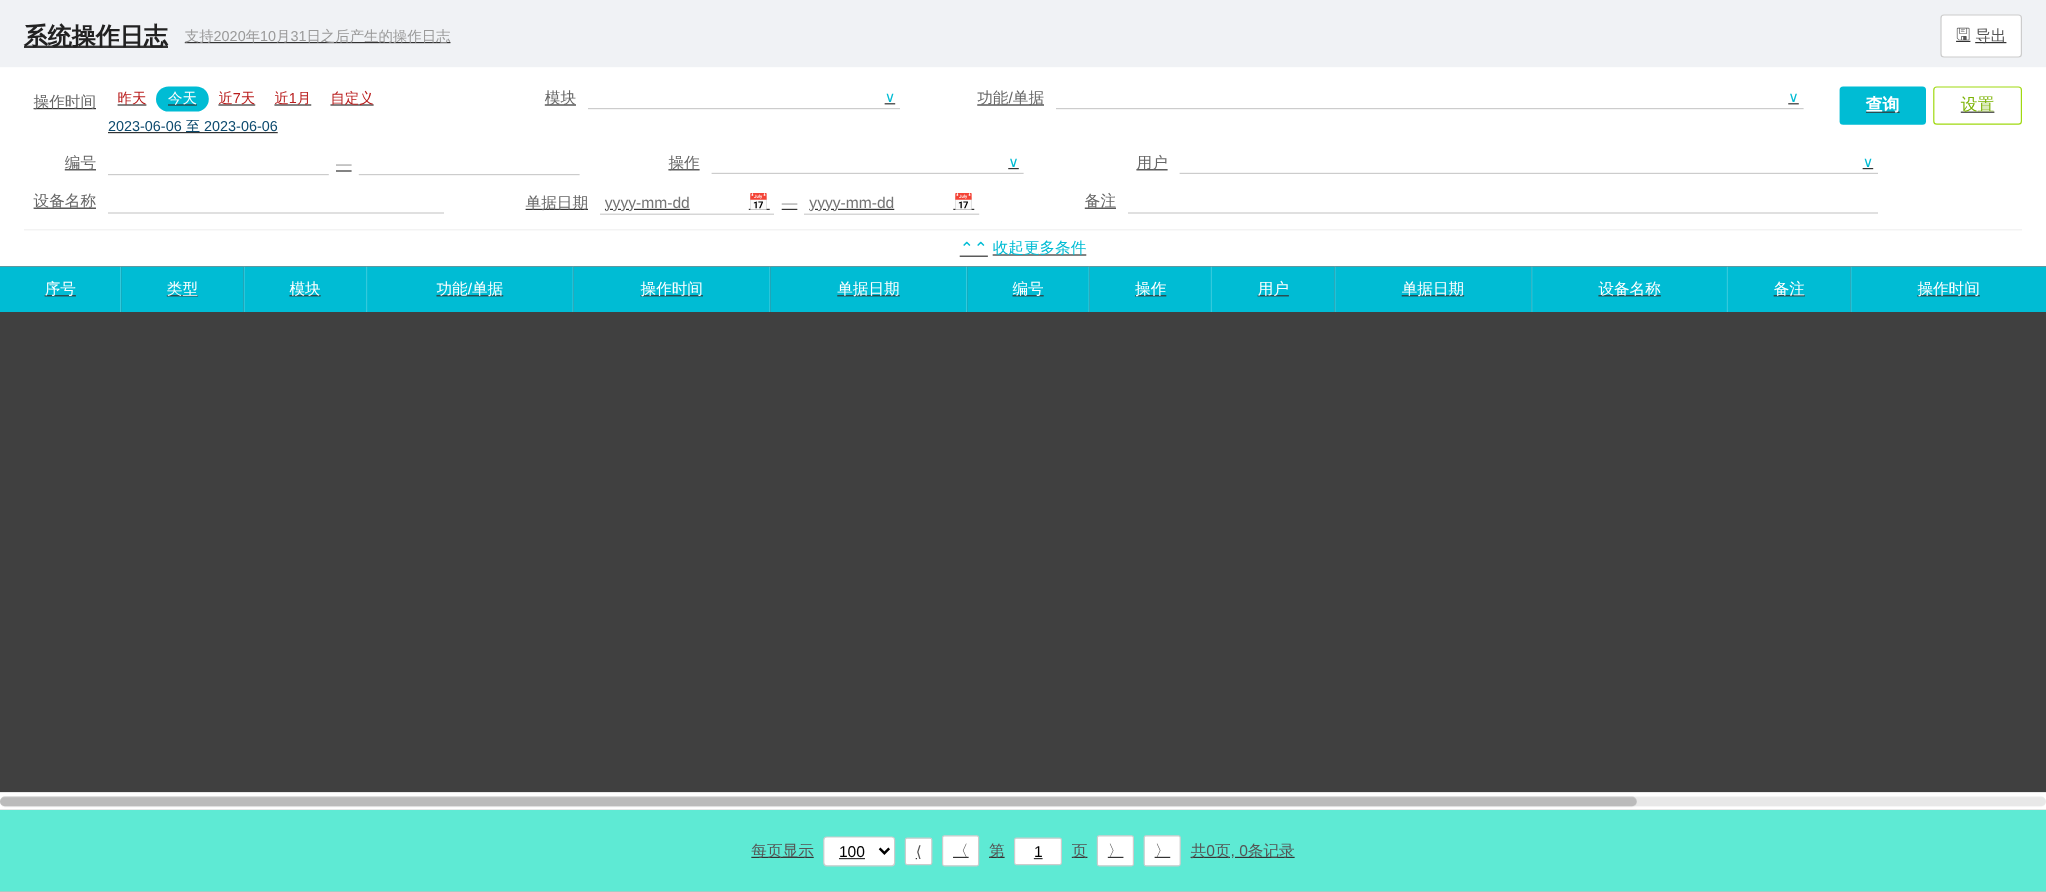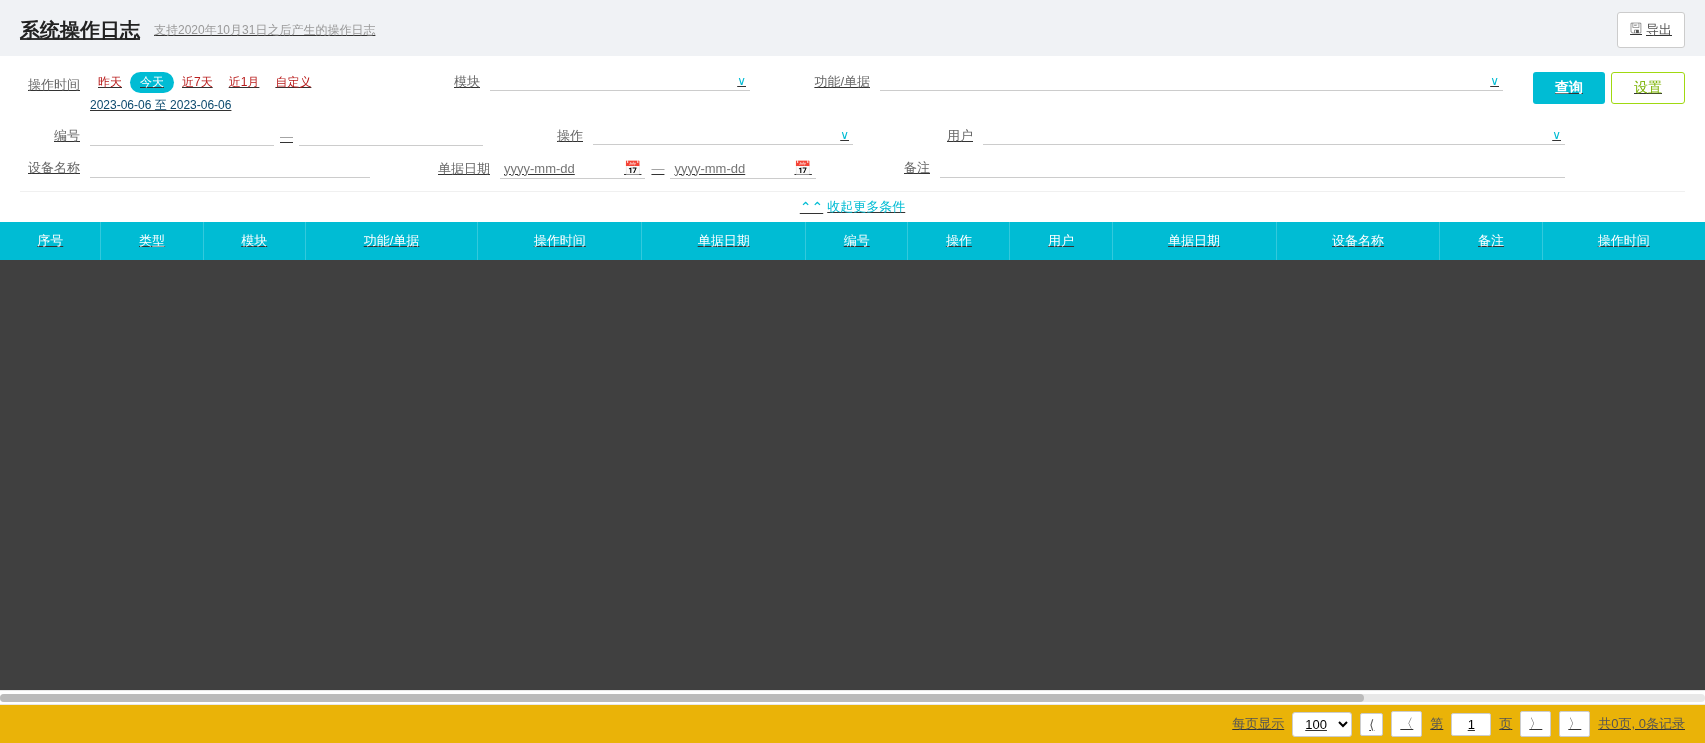--- a/index.html
+++ b/index.html
@@ -50,21 +50,21 @@
     thead tr { background: #00bcd4; }
     thead th { color: #fff; font-size: 13px; font-weight: normal; padding: 10px 8px; text-align: center; white-space: nowrap; border-right: 1px solid rgba(255,255,255,0.2); }
     thead th:last-child { border-right: none; }
 
     
     .scrollbar-area { background: #fff; height: 14px; border-top: 1px solid #e8e8e8; position: relative; overflow-x: auto; }
     .scrollbar-track { height: 8px; background: #e8e8e8; margin: 3px 0; border-radius: 4px; position: relative; }
     .scrollbar-thumb { height: 8px; background: #bbb; border-radius: 4px; width: 80%; position: absolute; left: 0; top: 0; }
 
     
-    .pagination { background: #eab308; border-top: 1px solid #e8e8e8; padding: 6px 20px; display: flex; align-items: center; justify-content: flex-end; gap: 8px; font-size: 13px; color: #555; }
+    .pagination { background: #5eead4; border-top: 1px solid #e8e8e8; padding: 21px 20px; display: flex; align-items: center; justify-content: center; gap: 8px; font-size: 13px; color: #555; }
     .per-page-select { border: 1px solid #ccc; border-radius: 3px; padding: 3px 8px; font-size: 13px; cursor: pointer; background: #fff; }
     .page-nav-btn { border: 1px solid #ccc; background: #fff; padding: 3px 8px; cursor: pointer; border-radius: 2px; font-size: 13px; color: #555; }
     .page-nav-btn:disabled { color: #bbb; cursor: default; }
     .page-input { border: 1px solid #ccc; width: 40px; text-align: center; padding: 3px 4px; font-size: 13px; border-radius: 2px; }
 
     .filter-section { background: #fff; padding: 16px 20px 0 20px; }
     .row-block { display: flex; align-items: flex-start; width: 100%; margin-bottom: 12px; }
     .field-label { color: #666; white-space: nowrap; margin-right: 10px; text-align: right; min-width: 60px; font-size: 13px; }
   </style>
 </head>

